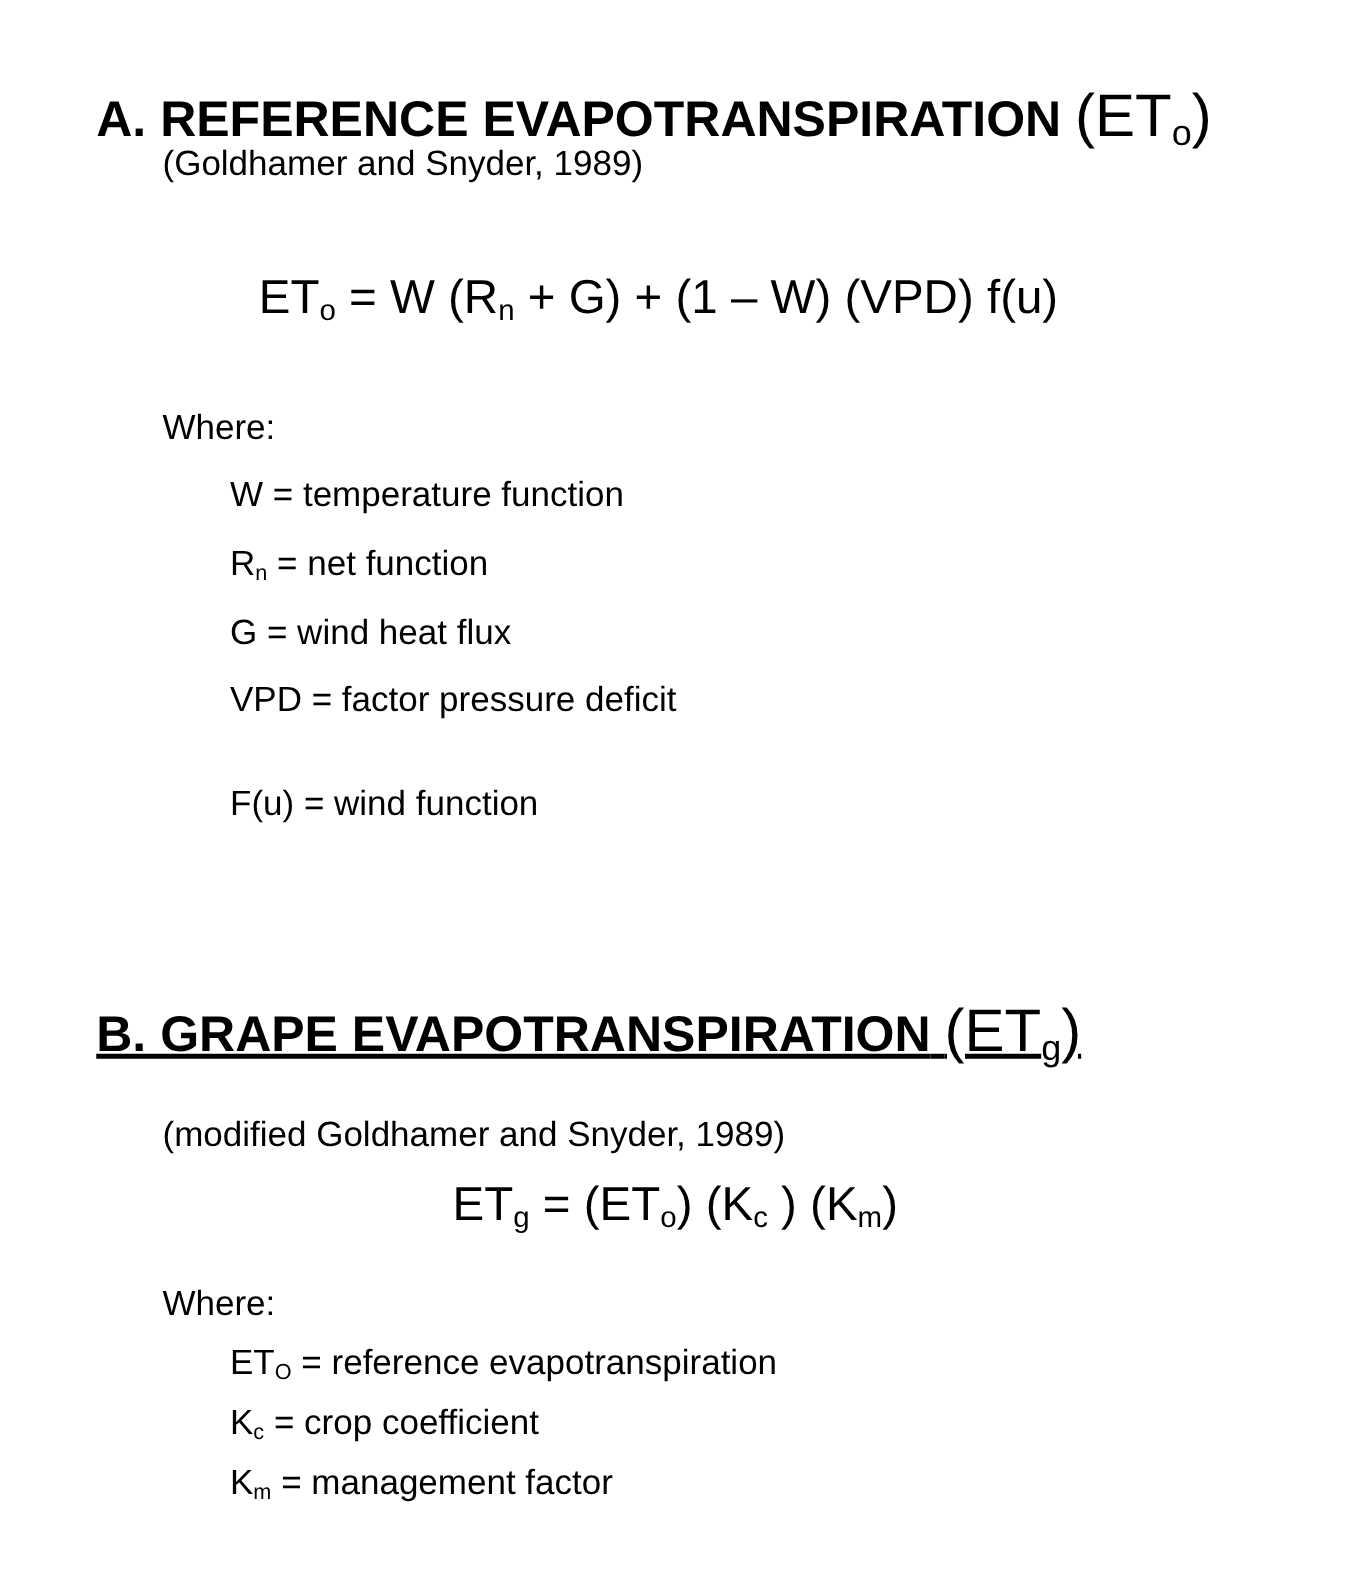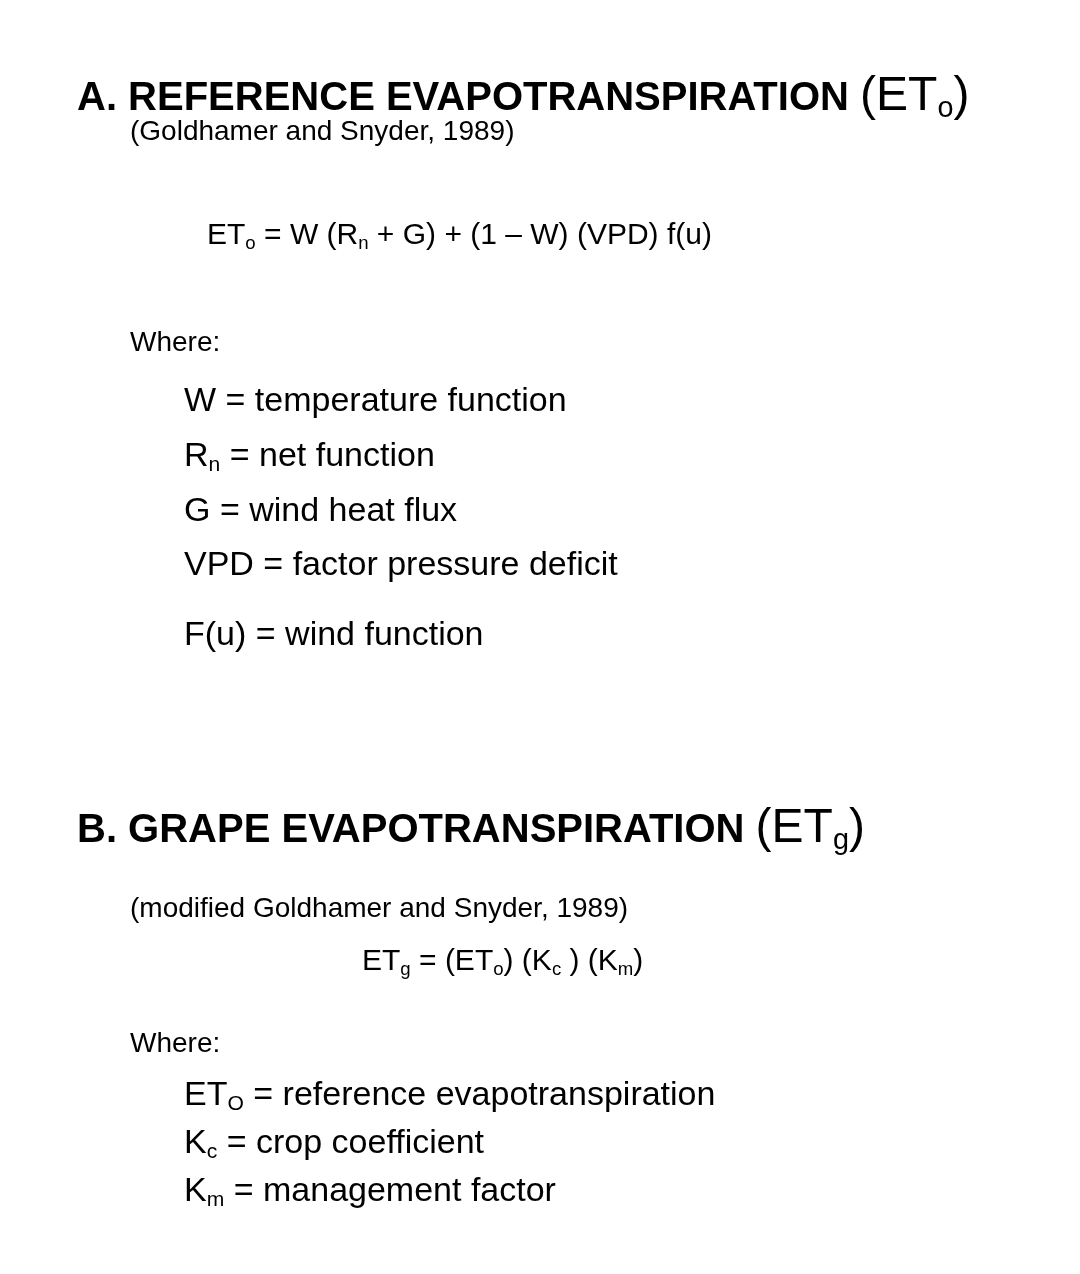--- a/index.html
+++ b/index.html
@@ -2,23 +2,23 @@
 <html><head>
 <meta charset="utf-8">
 <style>
   html, body { margin: 0; padding: 0; background: #ffffff; }
   body { width: 1080px; height: 1274px; position: relative; overflow: hidden;
          font-family: "Liberation Sans", sans-serif; color: #000; }
   .abs { position: absolute; white-space: nowrap; line-height: 1; }
   .heading { font-size: 40px; font-weight: bold; }
   .heading .paren { font-weight: normal; font-size: 48px; }
   .cite { font-size: 28px; }
-  .eq { font-size: 30px; }
+  .eq { font-size: 38px; }
   .where { font-size: 28px; }
-  .def { font-size: 34px; }
+  .def { font-size: 28px; }
   sub { font-size: 0.62em; vertical-align: -0.25em; line-height: 0; }
   .heading sub { font-size: 0.6em; }
 </style>
 </head>
 <body>
 
 <div class="abs heading" style="left:77px; top:70px;">
   <span>A. REFERENCE EVAPOTRANSPIRATION</span>
   <span class="paren"><span>(ET</span><sub>o</sub><span>)</span></span>
 </div>
@@ -35,25 +35,25 @@
 </div>
 <div class="abs def" style="left:184px; top:437px;">
   <span>R</span><sub>n</sub><span> = net function</span>
 </div>
 <div class="abs def" style="left:184px; top:492px;">
   <span>G</span><span> = wind heat flux</span>
 </div>
 <div class="abs def" style="left:184px; top:546px;">
   <span>VPD</span><span> = factor pressure deficit</span>
 </div>
-<div class="abs def" style="left:184px; top:616px;">
+<div class="abs def" style="left:184px; top:629px;">
   <span>F(u)</span><span> = wind function</span>
 </div>
 
-<div class="abs heading" style="left:77px; top:802px;">
+<div class="abs heading" style="left:77px; top:802px;text-decoration:underline;">
   <span>B. GRAPE EVAPOTRANSPIRATION</span>
   <span class="paren"><span>(ET</span><sub>g</sub><span>)</span></span>
 </div>
 <div class="abs cite" style="left:130px; top:850px;margin-top:44px;">(modified Goldhamer and Snyder, 1989)</div>
 
 <div class="abs eq" style="left:362px; top:945px;">
   <span>ET</span><sub>g</sub><span> = (ET</span><sub>o</sub><span>) (K</span><sub>c</sub><span> ) (K</span><sub>m</sub><span>)</span>
 </div>
 
 <div class="abs where" style="left:130px; top:1029px;">Where:</div>

